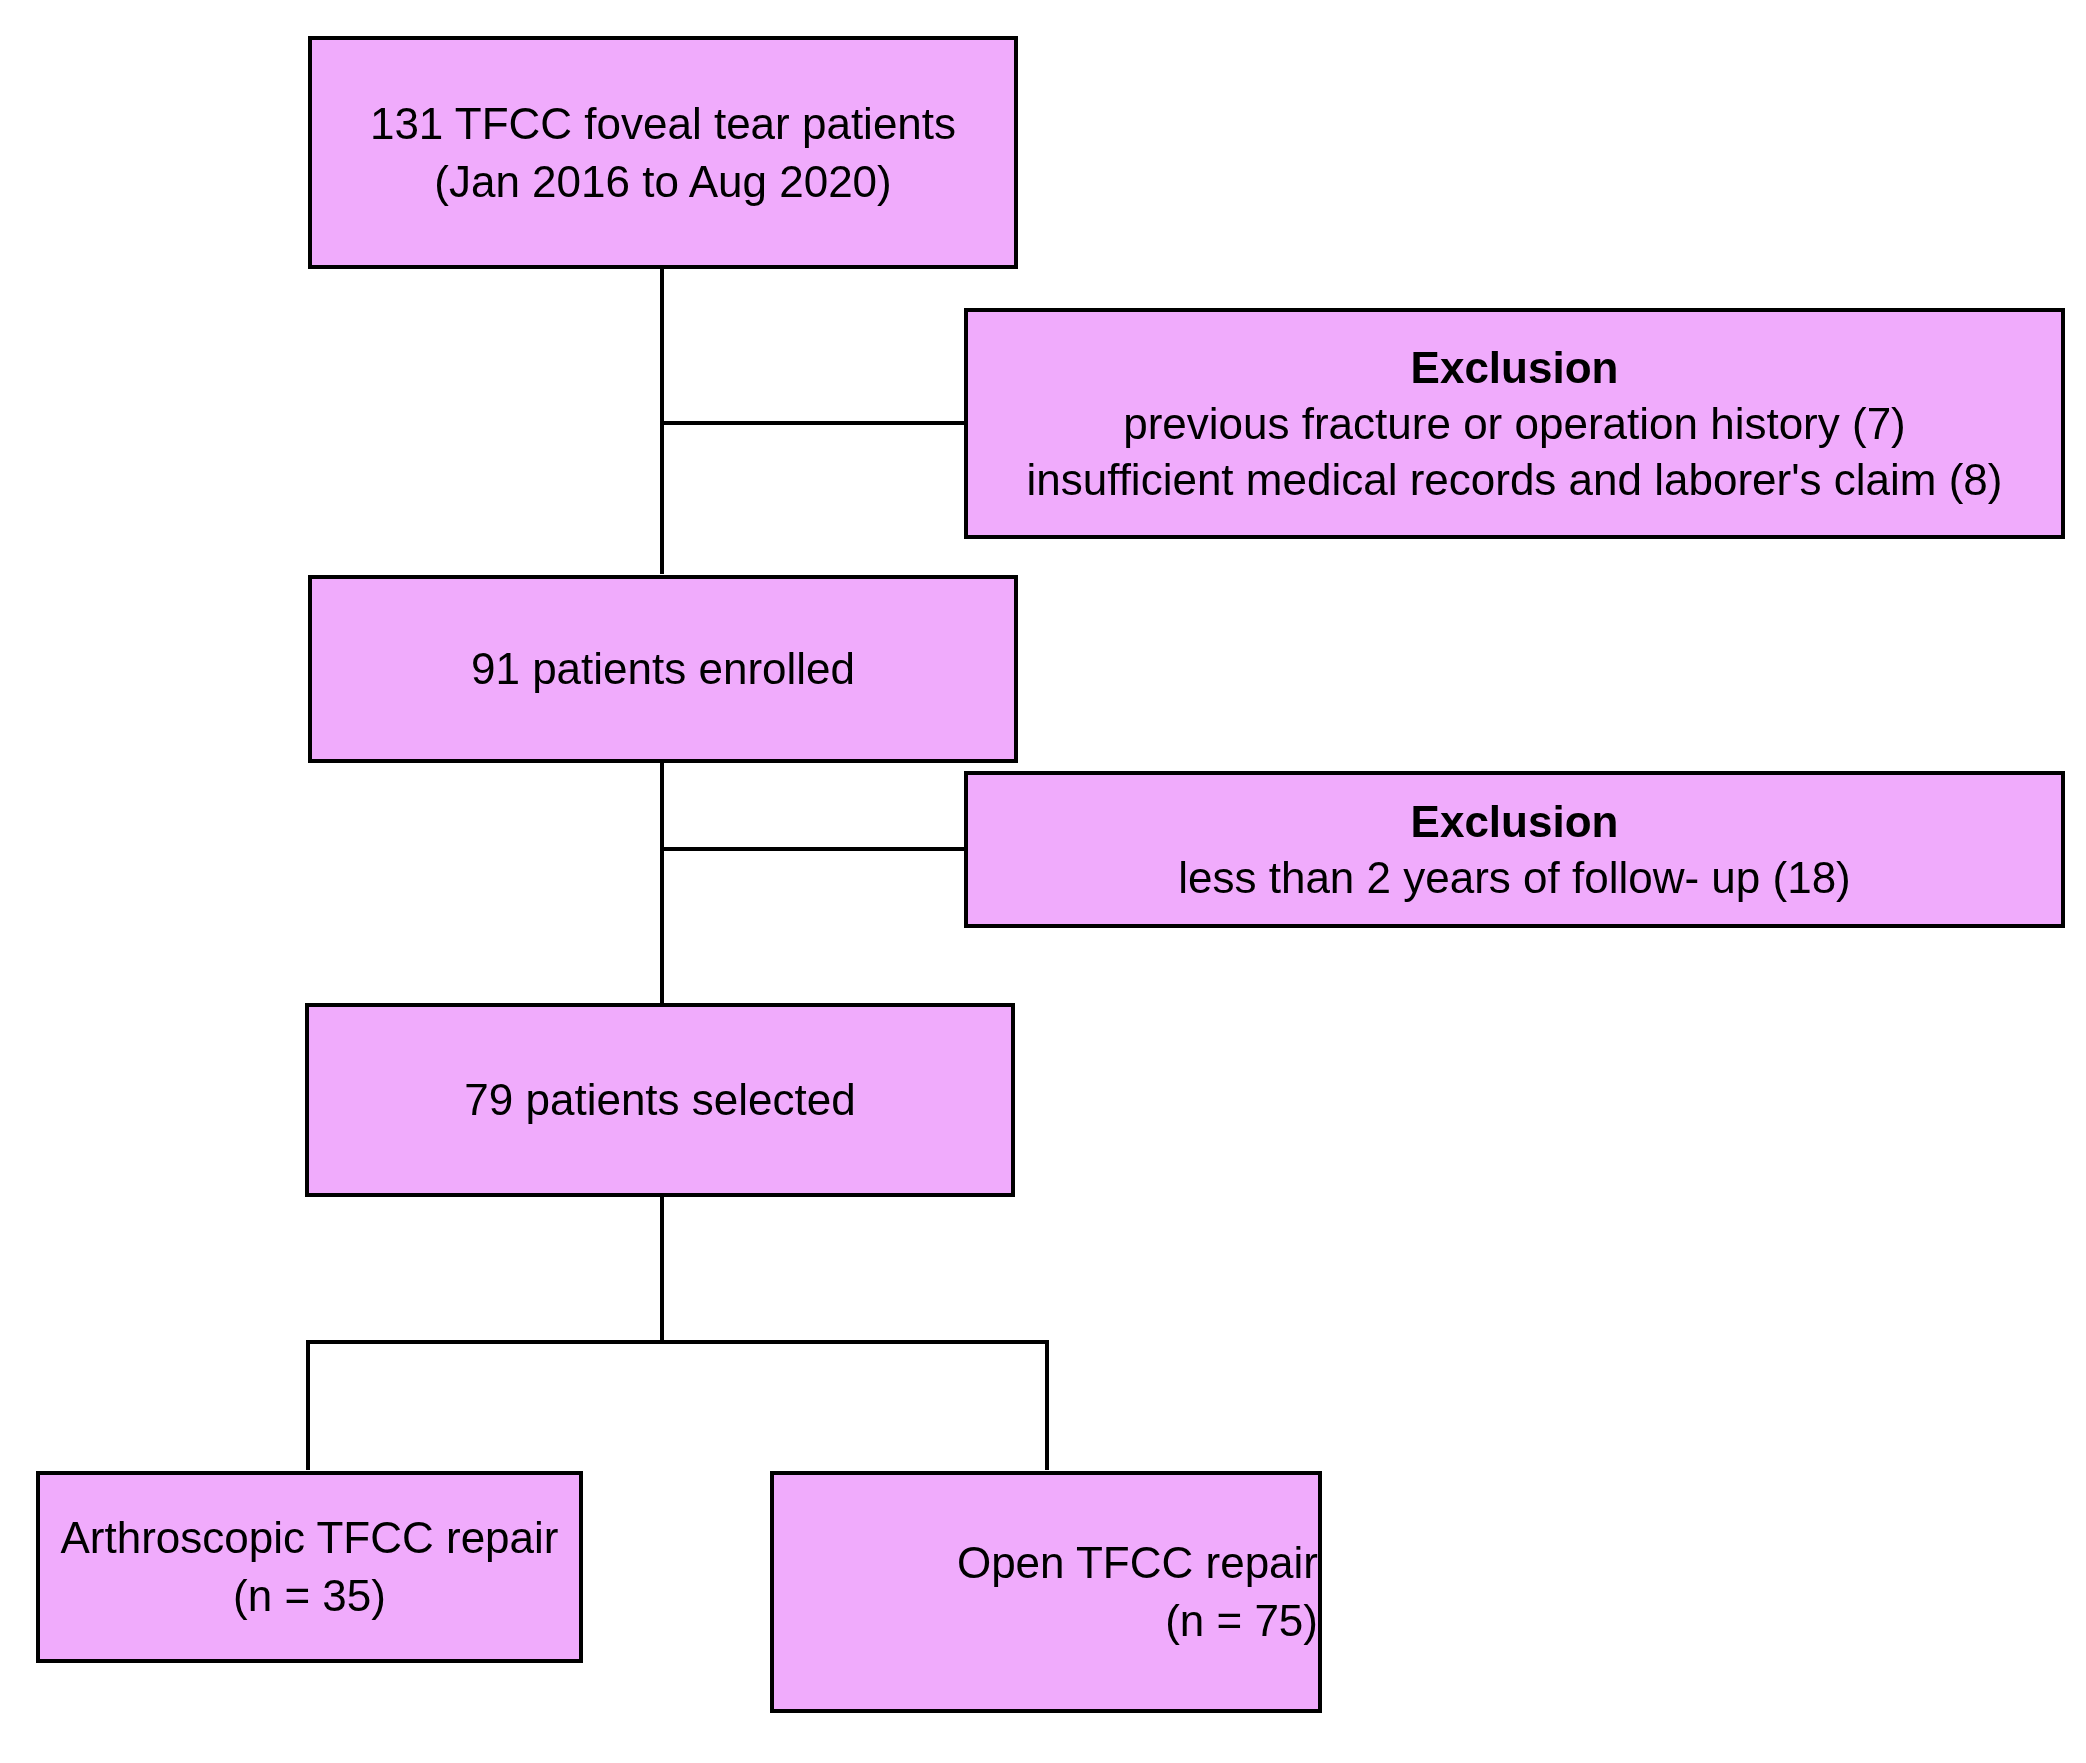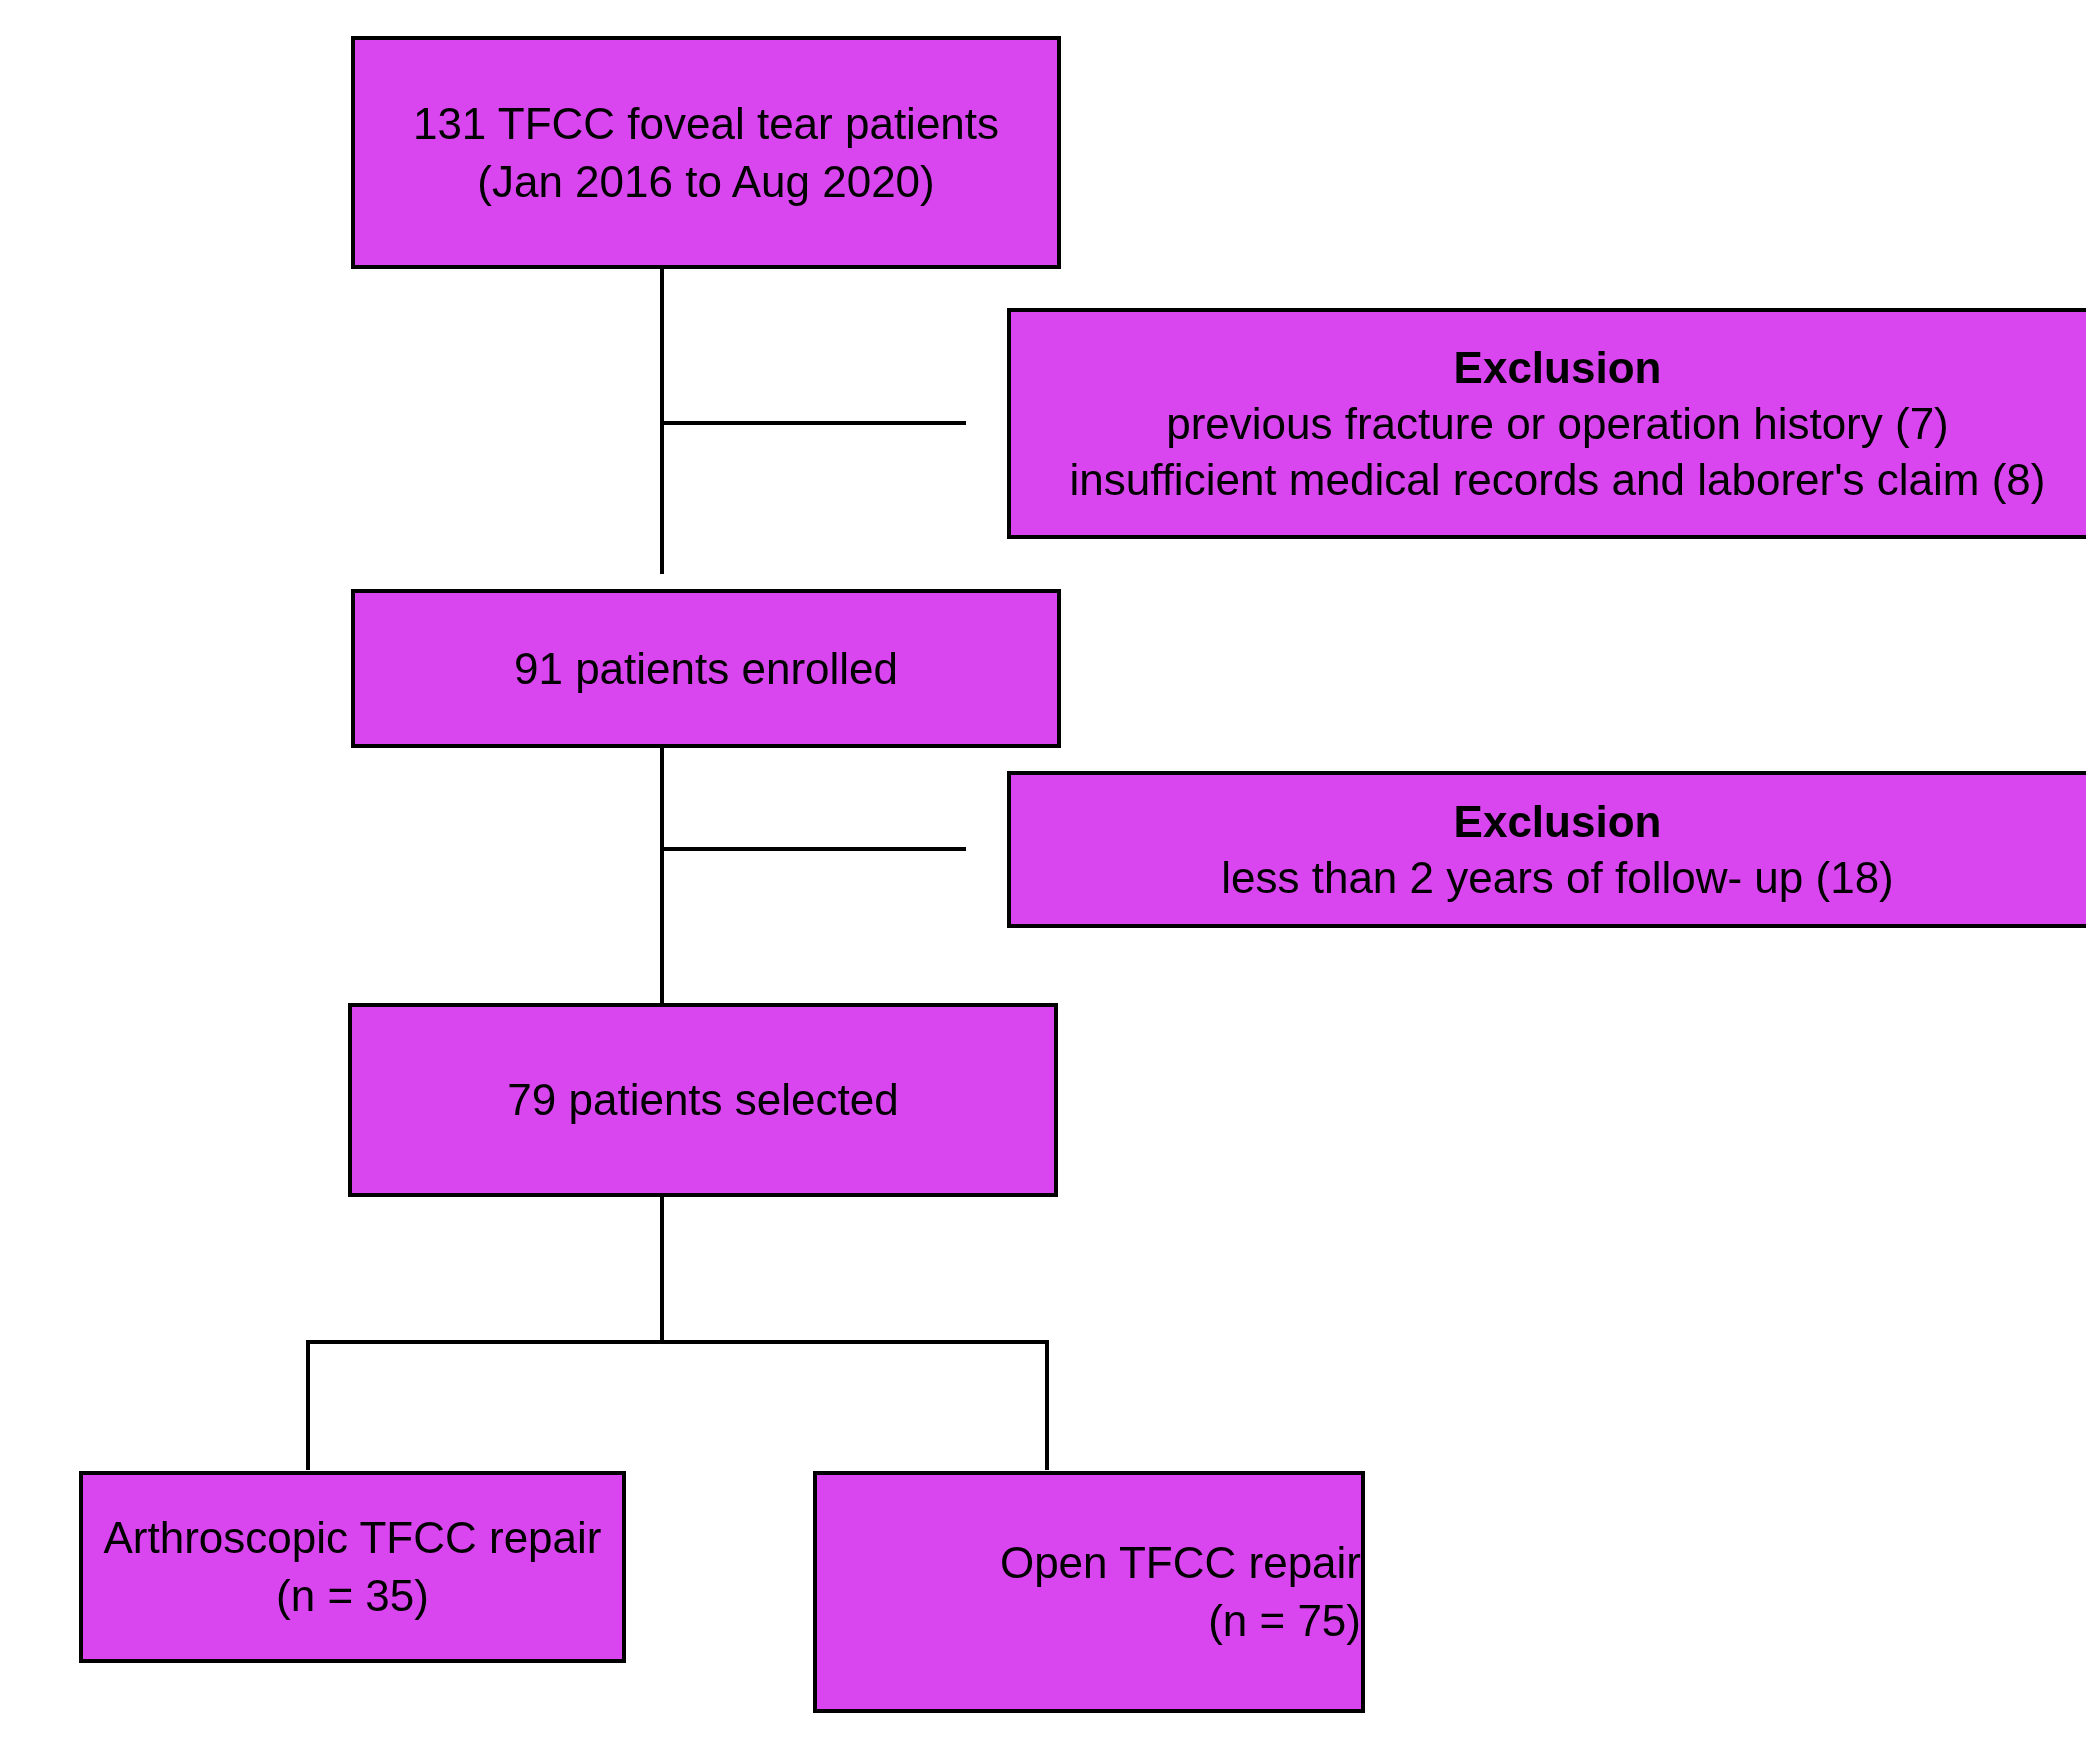--- a/index.html
+++ b/index.html
@@ -13,29 +13,28 @@
     height: 1764px;
     background: #ffffff;
     font-family: "Liberation Sans", sans-serif;
     color: #000000;
     overflow: hidden;
   }
   .box {
     position: absolute;
     box-sizing: border-box;
     border: 4.4px solid #000000;
-    background: #d946ef;
+    background: #f0abfc;
     display: flex;
     flex-direction: column;
     align-items: center;
     justify-content: center;
     text-align: center;
     font-size: 44px;
     line-height: 58px;
-    margin-left: 43px;
   }
   .excl-box {
     line-height: 56px;
   }
   .bold {
     font-weight: bold;
   }
   .line {
     position: absolute;
     background: #000000;
@@ -59,21 +58,21 @@
     <div>131 TFCC foveal tear patients</div>
     <div>(Jan 2016 to Aug 2020)</div>
   </div>
 
   <div class="box excl-box" style="left:964px; top:308px; width:1101px; height:231px;">
     <div class="bold">Exclusion</div>
     <div>previous fracture or operation history (7)</div>
     <div>insufficient medical records and laborer's claim (8)</div>
   </div>
 
-  <div class="box" style="left:308px; top:589px; width:710px; height:159px;">
+  <div class="box" style="left:308px; top:575px; width:710px; height:188px;">
     <div>91 patients enrolled</div>
   </div>
 
   <div class="box excl-box" style="left:964px; top:771px; width:1101px; height:157px;">
     <div class="bold">Exclusion</div>
     <div>less than 2 years of follow- up (18)</div>
   </div>
 
   <div class="box" style="left:305px; top:1003px; width:710px; height:194px;">
     <div>79 patients selected</div>

